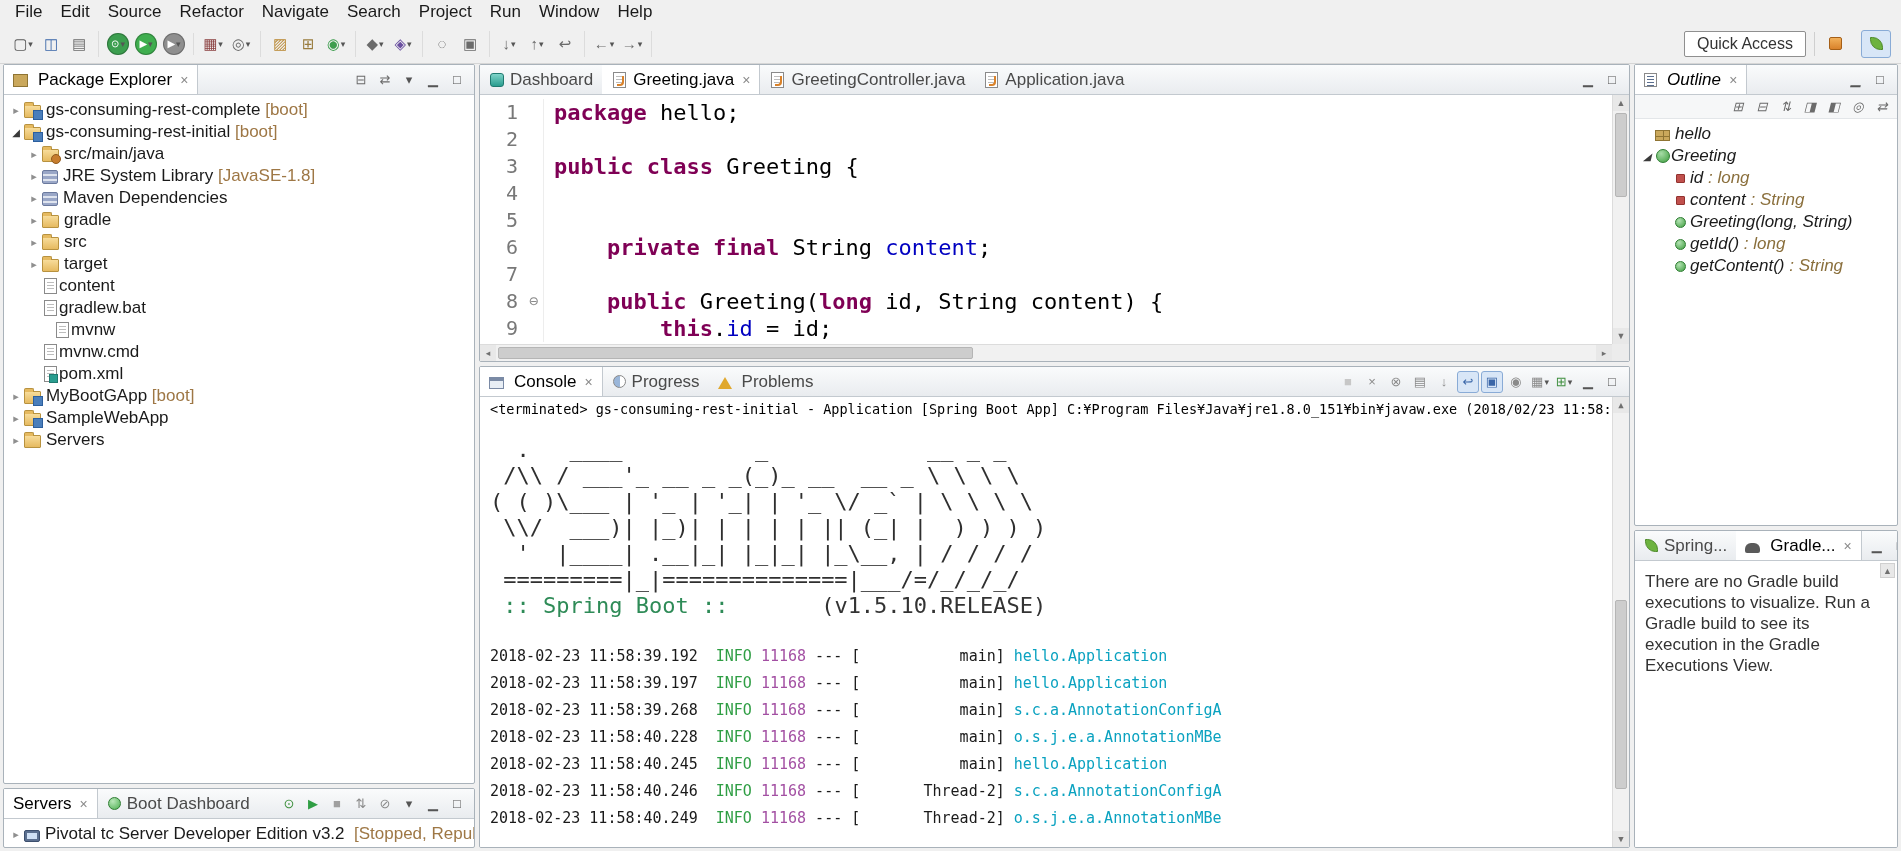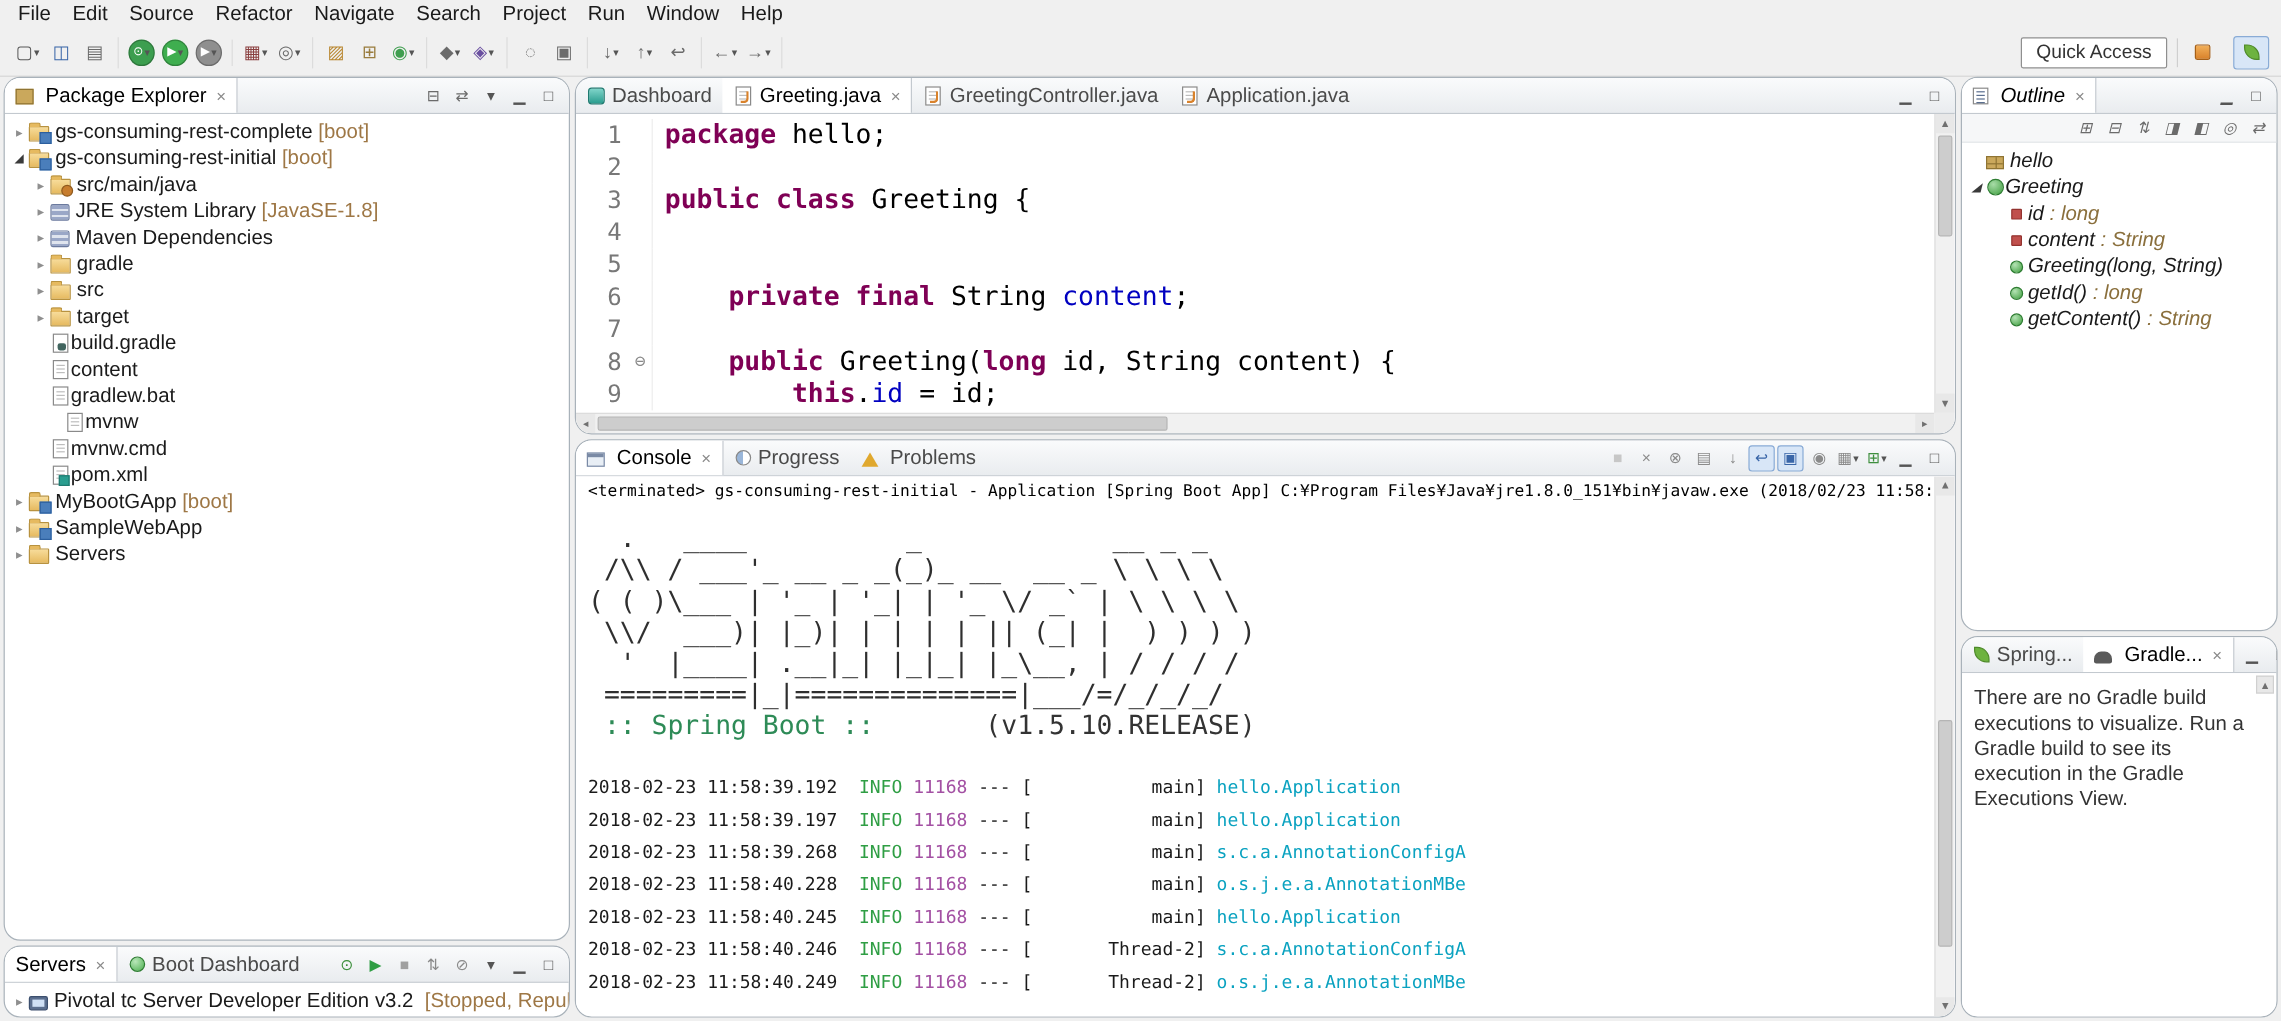--- a/index.html
+++ b/index.html
@@ -21,21 +21,21 @@
   .qa-box{border:1px solid #8f8f8f;background:#fff;color:#333;font-size:16px;padding:3px 12px;border-radius:2px;white-space:nowrap;}
   .tb-sep{width:1px;height:24px;background:#cfcfcf;}
   .persp{width:30px;height:28px;display:inline-flex;align-items:center;justify-content:center;border-radius:3px;}
   .persp.pressed{background:#d8e6f7;border:1px solid #89abd6;}
   
   .workbench{height:787px;display:flex;gap:4px;padding:0 3px 3px 3px;}
   .col{display:flex;flex-direction:column;gap:4px;min-width:0;}
   .col-left{width:472px;flex:none;}
   .col-center{flex:1;}
   .col-right{width:264px;flex:none;}
-  .panel{background:#fff;border:1px solid #a9b2ba;border-radius:14px;display:flex;flex-direction:column;overflow:hidden;min-height:0;}
+  .panel{background:#fff;border:1px solid #a9b2ba;border-radius:2px;display:flex;flex-direction:column;overflow:hidden;min-height:0;}
   .grow{flex:1;}
   
   .phead{height:30px;flex:none;background:linear-gradient(#fafbfc,#e9ecef);border-bottom:1px solid #c3c9cf;display:flex;align-items:stretch;padding-right:4px;}
   .tabrow{display:flex;align-items:stretch;}
   .vtab{display:flex;align-items:center;gap:5px;padding:0 9px;font-size:17px;color:#4a4a4a;white-space:nowrap;}
   .vtab.active{background:#fff;border-right:1px solid #c3c9cf;color:#000;}
   .vclose{font-size:14px;color:#8a8a8a;margin-left:3px;}
   .spacer{flex:1;}
   .hicons{display:flex;align-items:center;padding:0 2px;}
   .hbtn{min-width:22px;height:22px;display:inline-flex;align-items:center;justify-content:center;font-size:13px;margin-left:2px;border-radius:3px;}
@@ -275,21 +275,20 @@
       </div>
       <div class="tree grow" id="pe-tree">
           <div class="trow" style="padding-left: 4px;"><span class="tw">▸</span><span class="tico ic-java-project"></span><span class="tlabel">gs-consuming-rest-complete</span><span class="tdeco"> [boot]</span></div>
           <div class="trow" style="padding-left: 4px;"><span class="tw tw-exp">◢</span><span class="tico ic-java-project"></span><span class="tlabel">gs-consuming-rest-initial</span><span class="tdeco"> [boot]</span></div>
           <div class="trow" style="padding-left: 22px;"><span class="tw">▸</span><span class="tico ic-source-folder"></span><span class="tlabel">src/main/java</span></div>
           <div class="trow" style="padding-left: 22px;"><span class="tw">▸</span><span class="tico ic-library"></span><span class="tlabel">JRE System Library</span><span class="tdeco"> [JavaSE-1.8]</span></div>
           <div class="trow" style="padding-left: 22px;"><span class="tw">▸</span><span class="tico ic-library"></span><span class="tlabel">Maven Dependencies</span></div>
           <div class="trow" style="padding-left: 22px;"><span class="tw">▸</span><span class="tico ic-folder"></span><span class="tlabel">gradle</span></div>
           <div class="trow" style="padding-left: 22px;"><span class="tw">▸</span><span class="tico ic-folder"></span><span class="tlabel">src</span></div>
           <div class="trow" style="padding-left: 22px;"><span class="tw">▸</span><span class="tico ic-folder"></span><span class="tlabel">target</span></div>
-          <div class="trow" style="padding-left: 22px;"><span class="tw"></span><span class="tico ic-gradle-file"></span><span class="tlabel">build.gradle</span></div>
           <div class="trow" style="padding-left: 22px;"><span class="tw"></span><span class="tico ic-file"></span><span class="tlabel">content</span></div>
           <div class="trow" style="padding-left: 22px;"><span class="tw"></span><span class="tico ic-file"></span><span class="tlabel">gradlew.bat</span></div>
           <div class="trow" style="padding-left: 34px;"><span class="tw"></span><span class="tico ic-file"></span><span class="tlabel">mvnw</span></div>
           <div class="trow" style="padding-left: 22px;"><span class="tw"></span><span class="tico ic-file"></span><span class="tlabel">mvnw.cmd</span></div>
           <div class="trow" style="padding-left: 22px;"><span class="tw"></span><span class="tico ic-xml-file"></span><span class="tlabel">pom.xml</span></div>
           <div class="trow" style="padding-left: 4px;"><span class="tw">▸</span><span class="tico ic-java-project"></span><span class="tlabel">MyBootGApp</span><span class="tdeco"> [boot]</span></div>
           <div class="trow" style="padding-left: 4px;"><span class="tw">▸</span><span class="tico ic-java-project"></span><span class="tlabel">SampleWebApp</span></div>
           <div class="trow" style="padding-left: 4px;"><span class="tw">▸</span><span class="tico ic-folder"></span><span class="tlabel">Servers</span></div>
         </div>
     </div>

